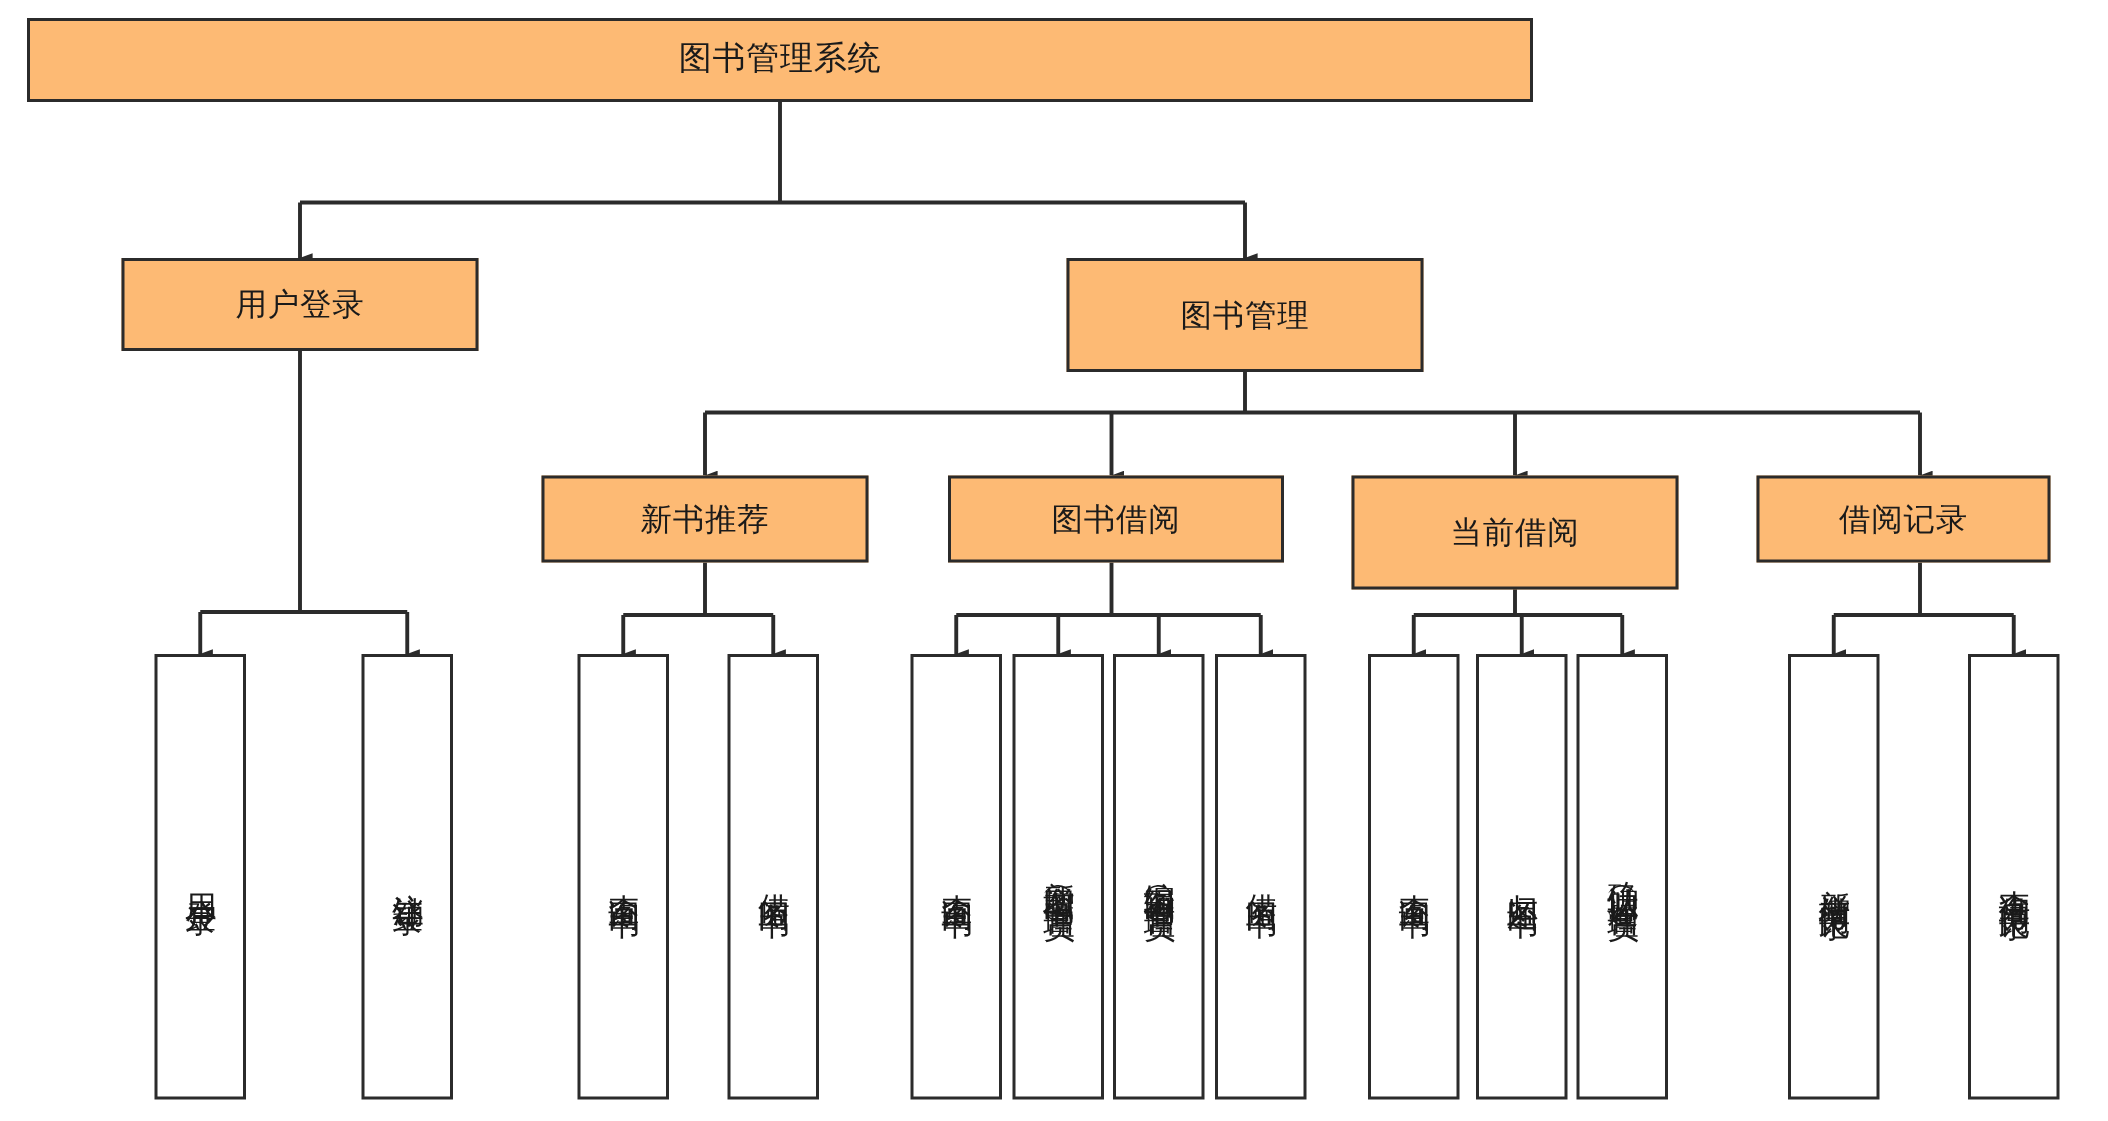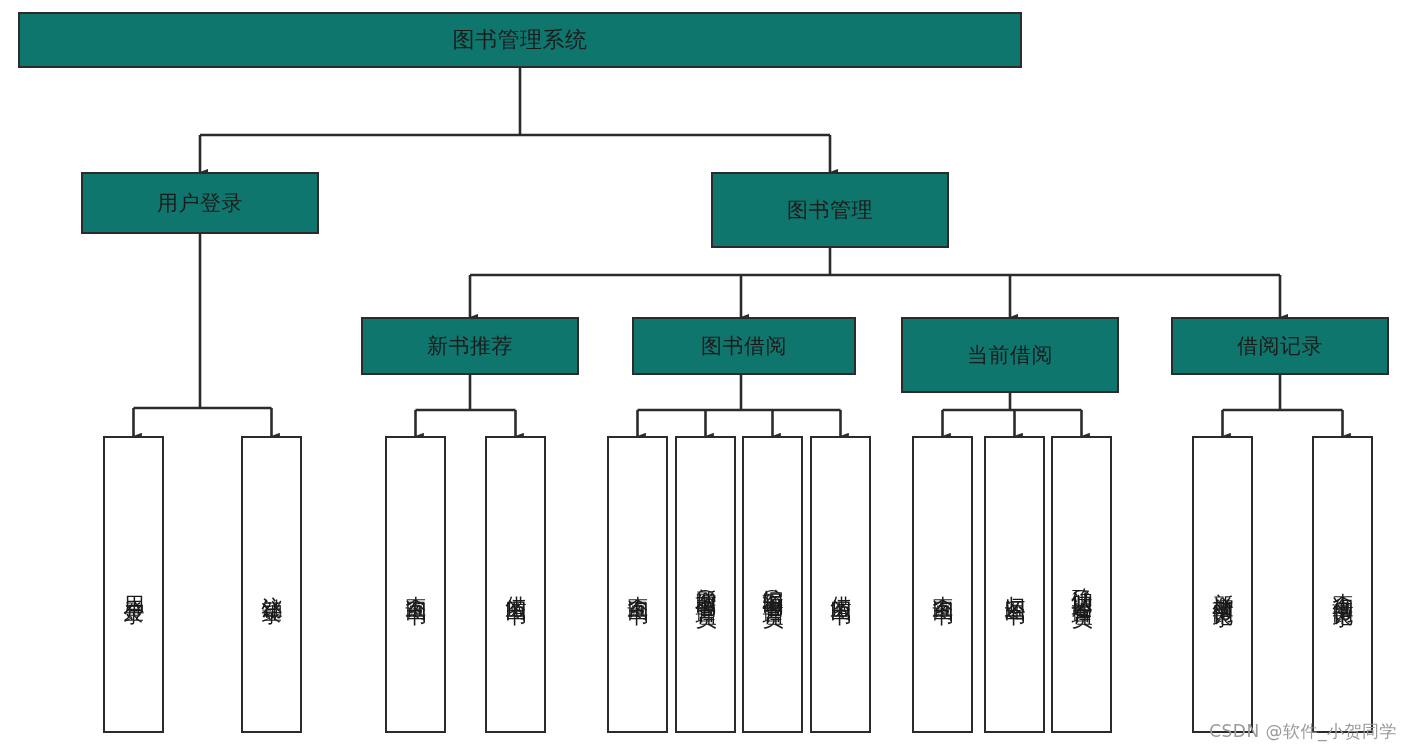--- a/index.html
+++ b/index.html
@@ -14,21 +14,21 @@
   #diagram-root {
     position: relative;
     width: 1405px;
     height: 747px;
     background: #ffffff;
     overflow: hidden;
   }
   .node-box {
     position: absolute;
     box-sizing: border-box;
-    background: #0f766e;
+    background: #fdba74;
     border: 2px solid #2b2b2b;
     display: flex;
     align-items: center;
     justify-content: center;
   }
   .node-label-h {
     font-size: 21px;
     color: #1a1a1a;
     line-height: 1.15;
     letter-spacing: 0.5px;
@@ -137,21 +137,21 @@
       </div>
       <div class="node-box" style="left: 361px; top: 317px; width: 218px; height: 58px;">
         <span class="node-label-h">新书推荐</span>
       </div>
       <div class="node-box" style="left: 632px; top: 317px; width: 224px; height: 58px;">
         <span class="node-label-h">图书借阅</span>
       </div>
       <div class="node-box" style="left: 901px; top: 317px; width: 218px; height: 76px;">
         <span class="node-label-h">当前借阅</span>
       </div>
-      <div class="node-box" style="left: 1171px; top: 317px; width: 218px; height: 58px;">
+      <div class="node-box" style="left: 1171px; top: 317px; width: 196px; height: 58px;">
         <span class="node-label-h">借阅记录</span>
       </div>
       <div class="leaf-box" style="left: 103px; top: 436px; width: 61px; height: 297px;">
         <span class="node-label-v">用户登录</span>
       </div>
       <div class="leaf-box" style="left: 241px; top: 436px; width: 61px; height: 297px;">
         <span class="node-label-v">注销登录</span>
       </div>
       <div class="leaf-box" style="left: 385px; top: 436px; width: 61px; height: 297px;">
         <span class="node-label-v">查询图书</span>
@@ -181,15 +181,14 @@
         <span class="node-label-v">确认归还（管理员）</span>
       </div>
       <div class="leaf-box" style="left: 1192px; top: 436px; width: 61px; height: 297px;">
         <span class="node-label-v">新增借阅记录</span>
       </div>
       <div class="leaf-box" style="left: 1312px; top: 436px; width: 61px; height: 297px;">
         <span class="node-label-v">查询借阅记录</span>
       </div>
     </div>
 
-  <div class="watermark">CSDN @软件_小贺同学</div>
 
 </div>
 
 </body></html>

